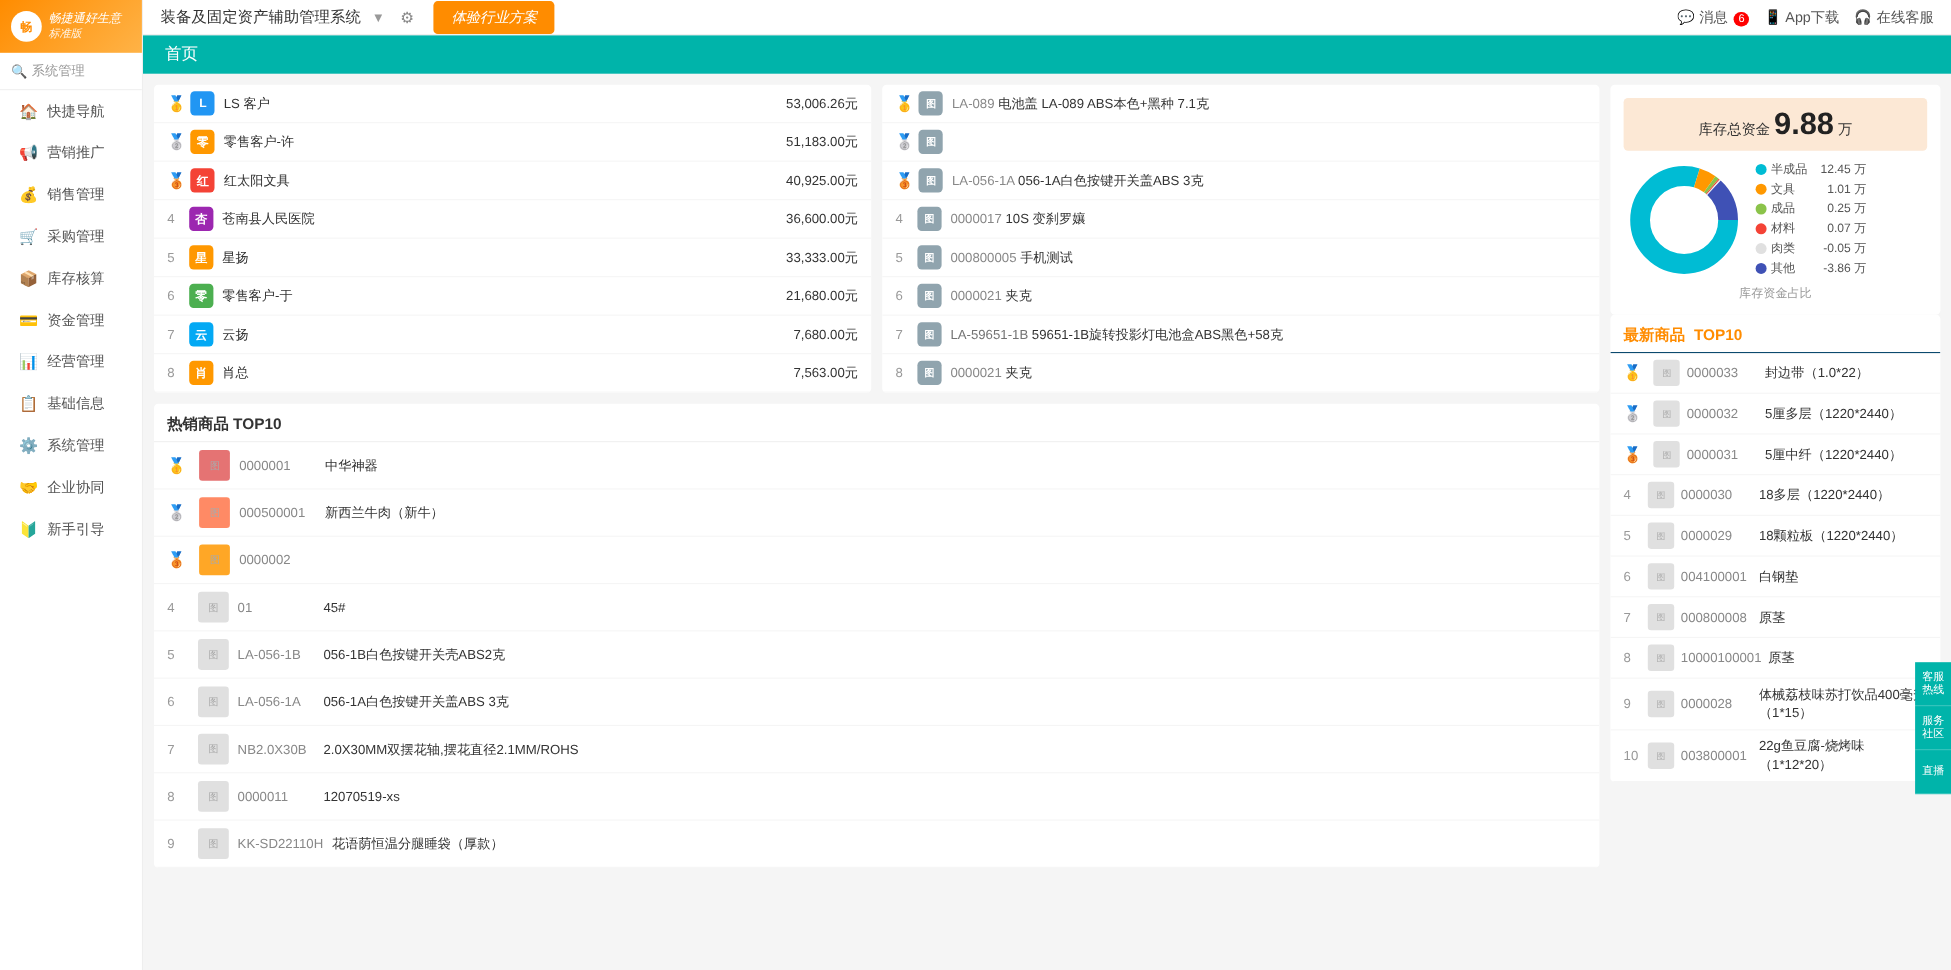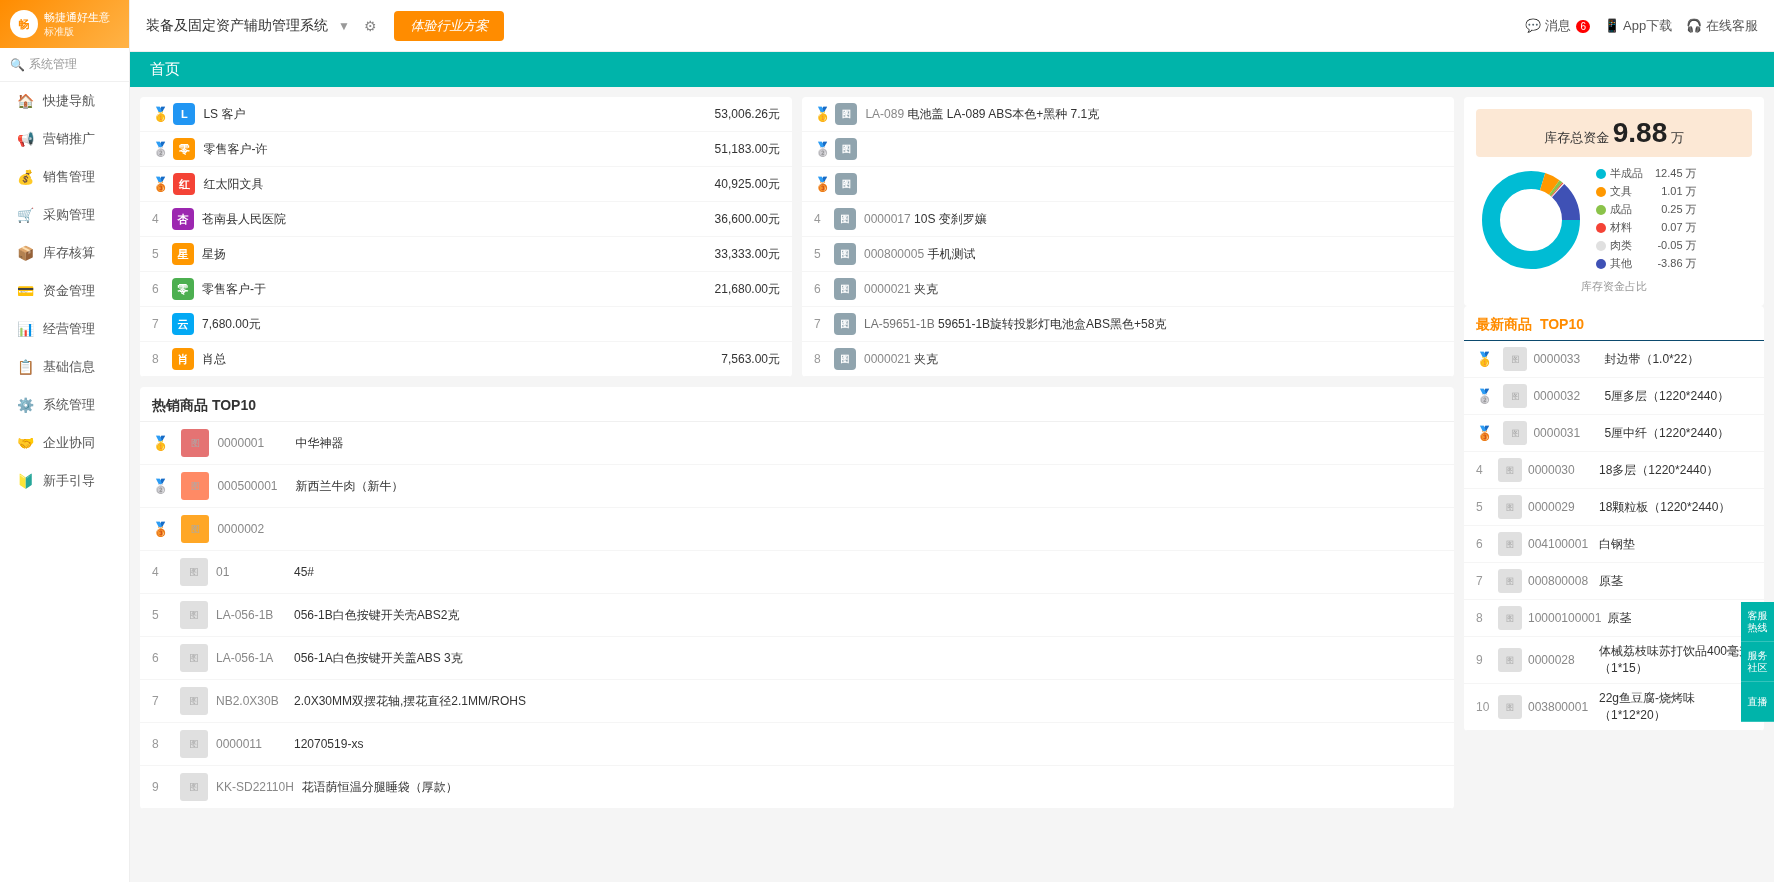--- a/index.html
+++ b/index.html
@@ -24,21 +24,21 @@
       gap: 6px;
       height: 48px;
     }
     .sidebar-logo .logo-icon {
       width: 28px; height: 28px;
       background: #fff;
       border-radius: 50%;
       display: flex; align-items: center; justify-content: center;
       color: #ff8c00; font-weight: bold; font-size: 11px;
     }
-    .sidebar-logo .logo-text { font-size: 11px; line-height: 1.3; }
+    .sidebar-logo .logo-text { font-size: 11px; line-height: 1.3; font-style: italic; }
     .sidebar-search {
       padding: 8px 10px;
       border-bottom: 1px solid #f0f0f0;
       display: flex; align-items: center; gap: 4px;
       color: #999; font-size: 12px; cursor: pointer;
     }
     .sidebar-nav-item {
       display: flex; align-items: center; gap: 8px;
       padding: 10px 14px;
       color: #555; font-size: 13px; cursor: pointer;
@@ -47,21 +47,21 @@
     .sidebar-nav-item .nav-icon { font-size: 14px; width: 18px; text-align: center; }
 
     
     .main-area {
       flex: 1;
       display: flex;
       flex-direction: column;
       overflow: hidden;
     }
     .topbar {
-      height: 52px;
+      height: 32px;
       background: #fff;
       border-bottom: 1px solid #eee;
       display: flex; align-items: center;
       padding: 12px 16px; gap: 10px;
     }
     .topbar-title {
       font-size: 14px; color: #333; font-weight: 500;
     }
     .topbar-arrow { color: #999; font-size: 12px; }
     .topbar-gear { color: #888; font-size: 14px; cursor: pointer; margin-left: 4px; }
@@ -318,20 +318,21 @@
               </div>
               <div class="rank-row">
                 <span class="rank-num">6</span>
                 <div class="rank-badge" style="background:#4caf50">零</div>
                 <span class="rank-name">零售客户-于</span>
                 <span class="rank-amount">21,680.00元</span>
               </div>
               <div class="rank-row">
                 <span class="rank-num">7</span>
                 <div class="rank-badge" style="background:#03a9f4">云</div>
+                <span class="rank-name">云扬</span>
                 <span class="rank-amount">7,680.00元</span>
               </div>
               <div class="rank-row">
                 <span class="rank-num">8</span>
                 <div class="rank-badge" style="background:#ff9800">肖</div>
                 <span class="rank-name">肖总</span>
                 <span class="rank-amount">7,563.00元</span>
               </div>
             </div>
           </div>
@@ -343,20 +344,21 @@
                 <div class="rank-badge" style="background:#90a4ae;font-size:9px">图</div>
                 <span class="rank-name"><span style="color:#888">LA-089</span> 电池盖 LA-089 ABS本色+黑种 7.1克</span>
               </div>
               <div class="rank-row">
                 <span class="silver-icon">🥈</span>
                 <div class="rank-badge" style="background:#90a4ae;font-size:9px">图</div>
               </div>
               <div class="rank-row">
                 <span class="bronze-icon">🥉</span>
                 <div class="rank-badge" style="background:#90a4ae;font-size:9px">图</div>
+                <span class="rank-name"><span style="color:#888">LA-056-1A</span> 056-1A白色按键开关盖ABS 3克</span>
               </div>
               <div class="rank-row">
                 <span class="rank-num">4</span>
                 <div class="rank-badge" style="background:#90a4ae;font-size:9px">图</div>
                 <span class="rank-name"><span style="color:#888">0000017</span> 10S 变刹罗孃</span>
               </div>
               <div class="rank-row">
                 <span class="rank-num">5</span>
                 <div class="rank-badge" style="background:#90a4ae;font-size:9px">图</div>
                 <span class="rank-name"><span style="color:#888">000800005</span> 手机测试</span>

